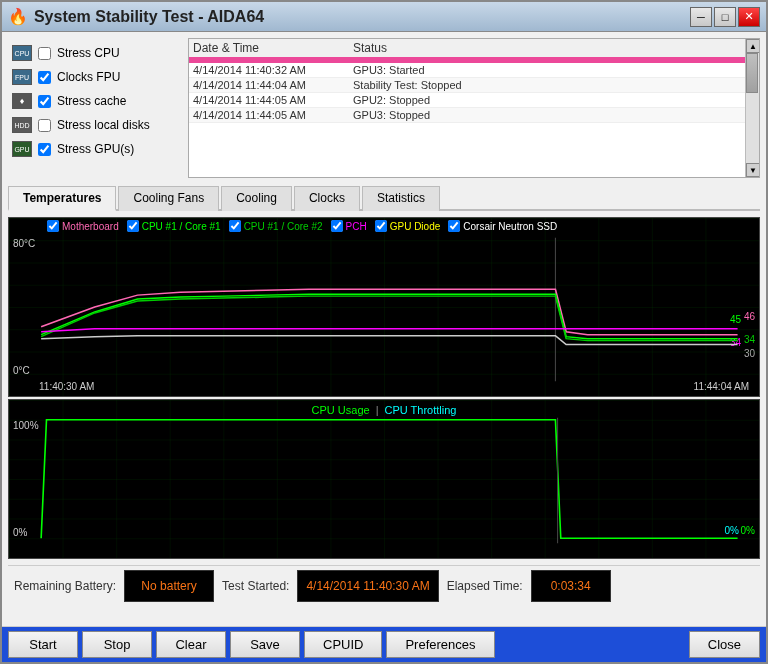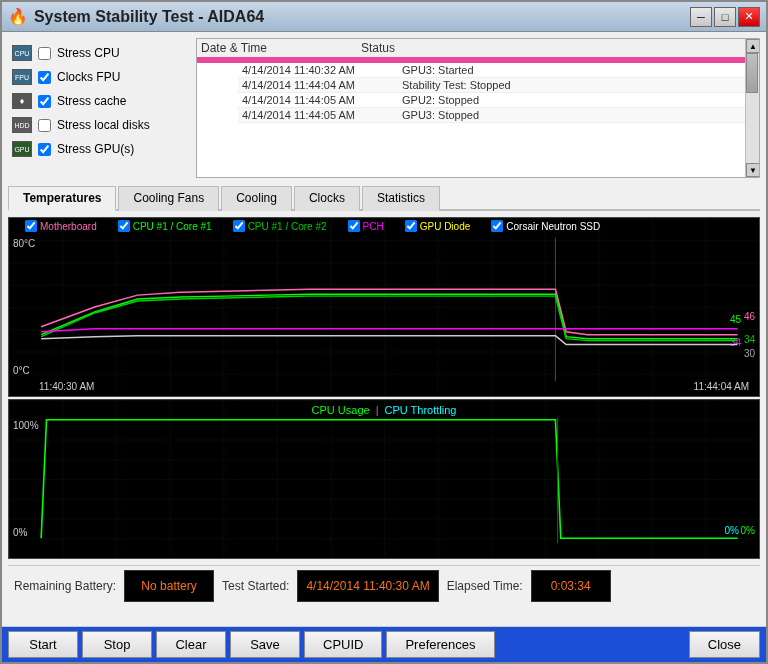--- a/index.html
+++ b/index.html
@@ -62,21 +62,20 @@
     }
     .content {
       display: flex;
       flex-direction: column;
       flex: 1;
       padding: 6px;
       gap: 4px;
     }
     .top-section {
       display: flex;
-      gap: 8px;
       height: 140px;
     }
     .stress-panel {
       display: flex;
       flex-direction: column;
       gap: 2px;
       min-width: 180px;
       padding: 4px;
     }
     .stress-item {
@@ -119,21 +118,20 @@
     }
     .log-col-header {
       font-size: 12px;
       color: #333;
     }
     .log-col-date { width: 160px; }
     .log-col-status { flex: 1; }
     .log-rows {
       flex: 1;
       overflow-y: scroll;
-      margin-left: 41px;
     }
     .log-row {
       display: flex;
       padding: 1px 4px;
       border-bottom: 1px solid #eee;
     }
     .log-row:nth-child(even) { background: #f8f8f8; }
     .log-date { width: 160px; font-size: 11px; color: #333; }
     .log-status { flex: 1; font-size: 11px; color: #333; }
     .tabs-section {
@@ -420,21 +418,21 @@
         <div class="tab">Cooling</div>
         <div class="tab">Clocks</div>
         <div class="tab">Statistics</div>
       </div>
     </div>
 
     <div class="chart-area">
 
       <div class="temp-chart">
 
-        <div style="position:absolute;top:2px;left:16px;right:10px;display:flex;gap:21px;flex-wrap:wrap;z-index:2;">
+        <div style="position:absolute;top:2px;left:38px;right:10px;display:flex;gap:8px;flex-wrap:wrap;z-index:2;">
           <div class="legend-item">
             <input type="checkbox" class="legend-check" checked="" style="">
             <span style="color:#ff69b4;font-size:10px;">Motherboard</span>
           </div>
           <div class="legend-item">
             <input type="checkbox" class="legend-check" checked="" style="">
             <span style="color:#00ff00;font-size:10px;">CPU #1 / Core #1</span>
           </div>
           <div class="legend-item">
             <input type="checkbox" class="legend-check" checked="" style="">

